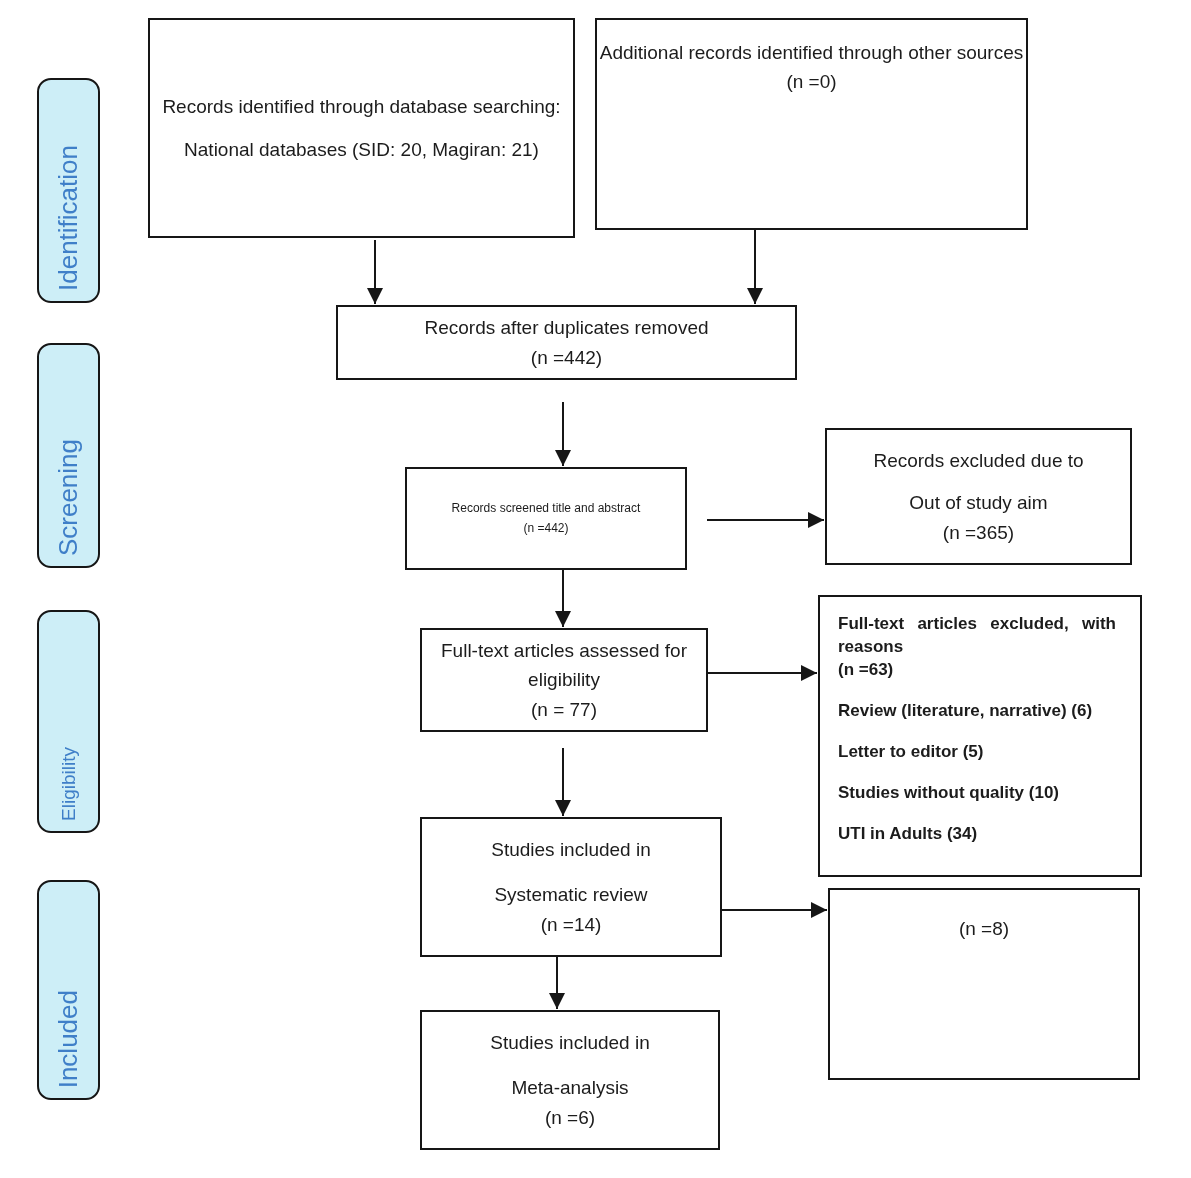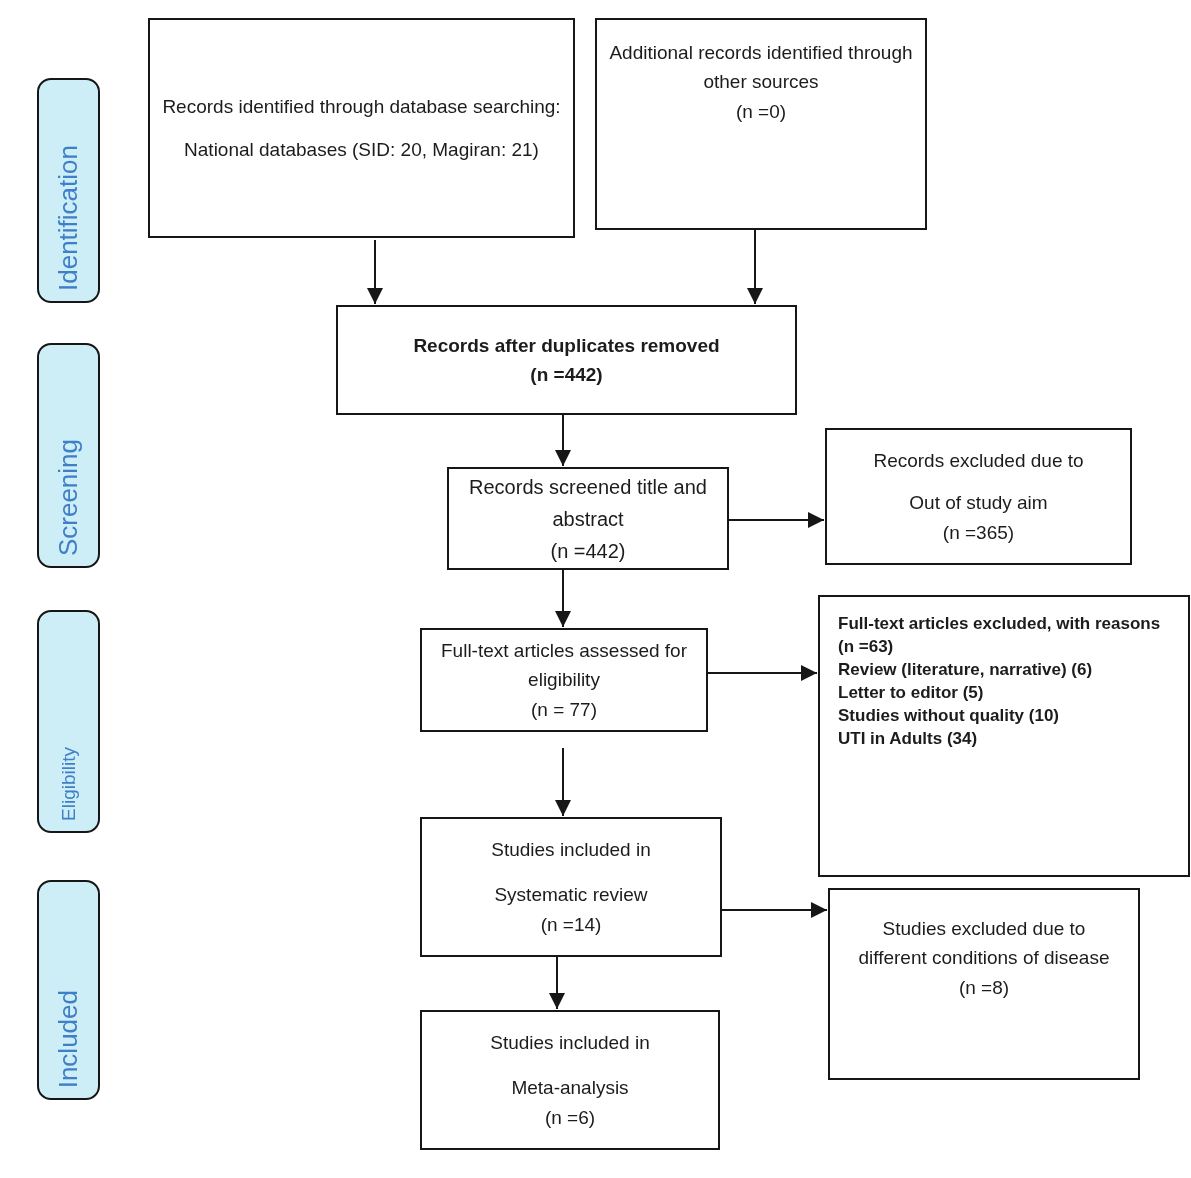--- a/index.html
+++ b/index.html
@@ -44,32 +44,32 @@
     writing-mode: vertical-rl;
     transform: rotate(180deg);
     color: #3f7fc8;
     font-size: 26px;
     white-space: nowrap;
   }
   
   #box-identified  { left:148px; top:18px;  width:427px; height:220px; }
   #box-identified p { margin-bottom: 13px; }
   #box-identified p:last-child { margin-bottom: 0; }
-  #box-additional  { left:595px; top:18px;  width:332px; height:212px; justify-content:flex-start; padding-top:18px; }
-  #box-duplicates  { left:336px; top:305px; width:461px; height:110px;font-weight:bold; }
-  #box-screened    { left:447px; top:467px; width:282px; height:103px; font-size:20px; line-height:1.6; }
+  #box-additional  { left:595px; top:18px;  width:433px; height:212px; justify-content:flex-start; padding-top:18px; }
+  #box-duplicates  { left:336px; top:305px; width:461px; height:75px; }
+  #box-screened    { left:405px; top:467px; width:282px; height:103px; font-size:12px; line-height:1.6; }
   #box-excluded-aim{ left:825px; top:428px; width:307px; height:137px; }
   #box-excluded-aim .para1 { margin-bottom: 13px; }
   #box-fulltext    { left:420px; top:628px; width:288px; height:104px; }
-  #box-ft-excluded { left:818px; top:595px; width:372px; height:282px;
+  #box-ft-excluded { left:818px; top:595px; width:324px; height:282px;
                      align-items:stretch; justify-content:flex-start;
                      text-align:left; font-size:17px; font-weight:bold;
                      line-height:1.35; padding:16px 24px 0 18px; }
   #box-ft-excluded .heading { text-align: justify; }
-  #box-ft-excluded .reason { }
+  #box-ft-excluded .reason { margin-top: 18px; }
   #box-systematic  { left:420px; top:817px; width:302px; height:140px; }
   #box-systematic .para1 { margin-bottom: 16px; }
   #box-excluded-dis{ left:828px; top:888px; width:312px; height:192px; justify-content:flex-start; padding:24px 18px 0 18px; }
   #box-meta        { left:420px; top:1010px; width:300px; height:140px; }
   #box-meta .para1 { margin-bottom: 16px; }
 
   #side-identification { left:37px; top:78px;  width:63px; height:225px; }
   #side-screening      { left:37px; top:343px; width:63px; height:225px; }
   #side-eligibility    { left:37px; top:610px; width:63px; height:223px; }
   #side-eligibility span { font-size:19px; }
@@ -150,21 +150,20 @@
     <p class="reason">UTI in Adults (34)</p>
   </div>
 
   <div class="fbox" id="box-systematic">
     <p class="para1">Studies included in</p>
     <p>Systematic review</p>
     <p>(n =14)</p>
   </div>
 
   <div class="fbox" id="box-excluded-dis">
-    <p>Studies excluded due to different conditions of disease</p>
     <p>(n =8)</p>
   </div>
 
   <div class="fbox" id="box-meta">
     <p class="para1">Studies included in</p>
     <p>Meta-analysis</p>
     <p>(n =6)</p>
   </div>
 
 </div>

